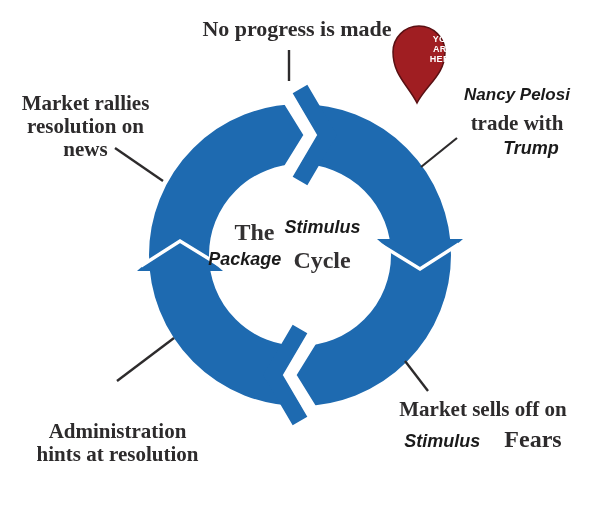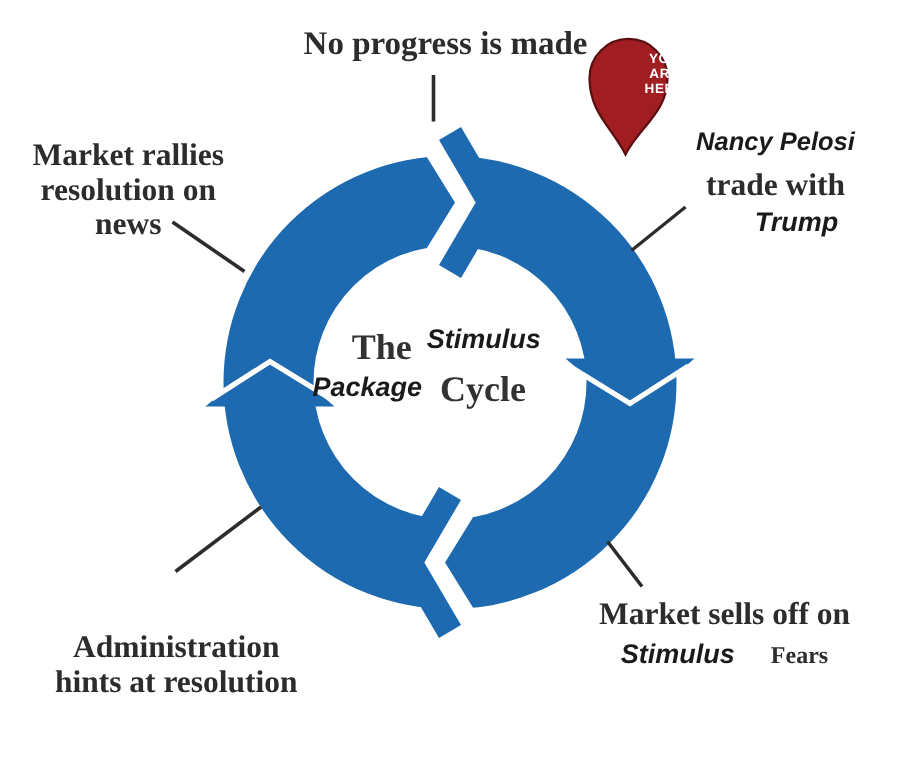--- a/index.html
+++ b/index.html
@@ -21,21 +21,21 @@
   .right-block .r1{font-size:17px;margin-bottom:7px;}
   .right-block .r2,.right-block .r3{font-size:21px;line-height:22px;font-weight:bold;}
   .right-block .r4{font-size:18px;margin-top:4px;transform:translateX(14px);}
 
   .bl-block{left:25px;top:388px;width:185px;font-size:21px;line-height:23px;margin-top:32px;}
 
   .br-block{left:392px;top:397px;width:182px;}
   .br-line1{font-size:21px;font-weight:bold;text-align:center;}
   .br-line2{display:flex;justify-content:center;align-items:baseline;gap:24px;margin-top:4px;}
   .br-line2 .stim{font-size:18px;}
-  .br-line2 .fears{font-size:16px;font-weight:bold;}
+  .br-line2 .fears{font-size:24px;font-weight:bold;}
 
   .center-block{left:195px;top:219px;width:205px;}
   .c-row{display:flex;justify-content:center;align-items:baseline;}
   .c-row1{gap:10px;}
   .c-row2{gap:12px;transform:translateX(-18px);margin-top:1px;}
   .c-serif{font-family:"Liberation Serif",serif;font-weight:bold;font-size:24px;color:#333132;}
   .c-stim{font-size:18px;position:relative;top:-7px;}
   .c-pack{font-size:18px;position:relative;top:-3px;}
 
   .pin-label{

